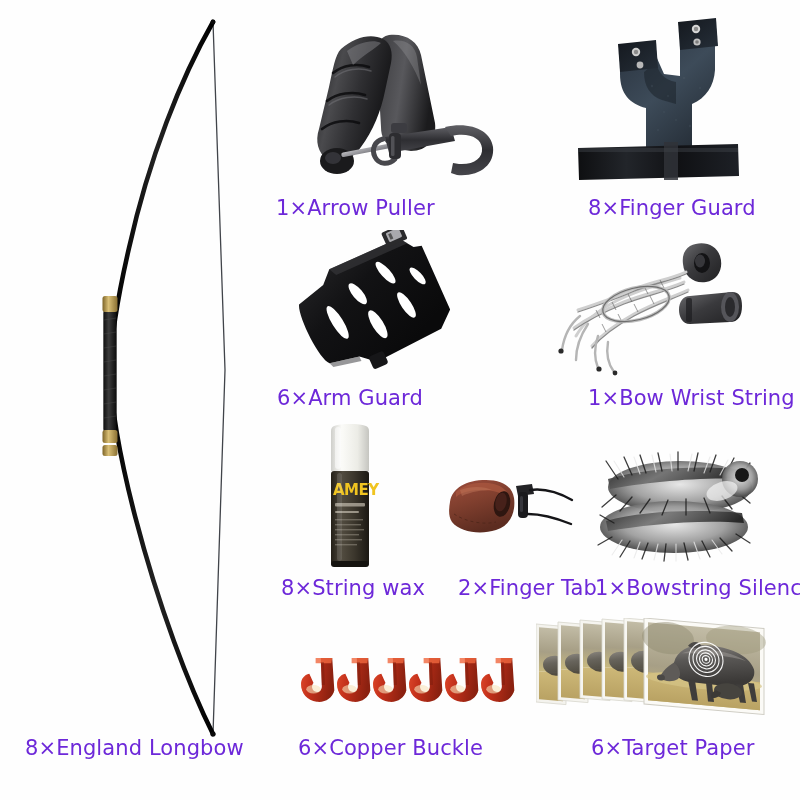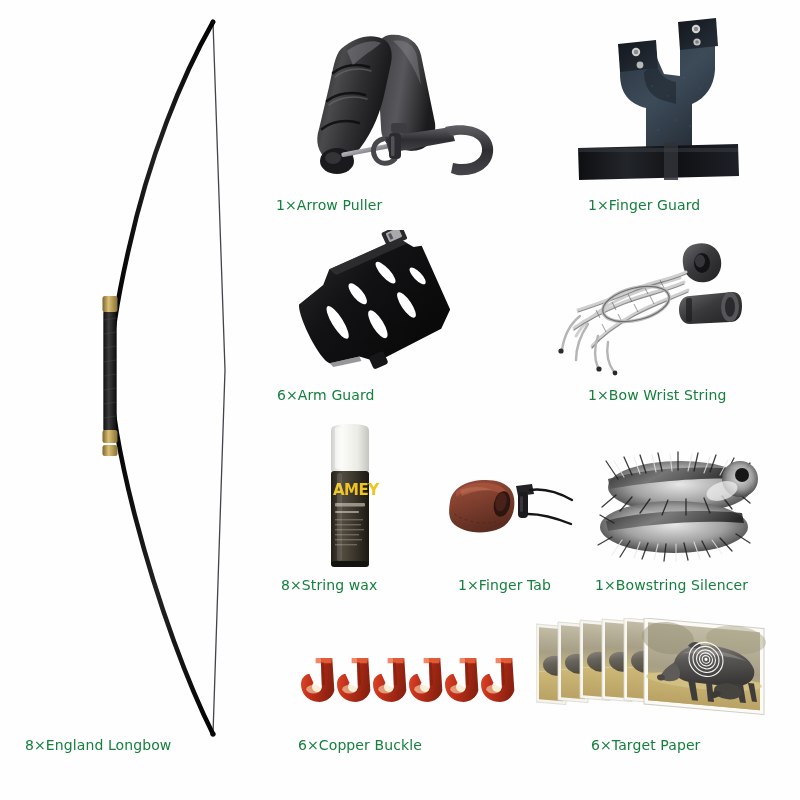--- a/index.html
+++ b/index.html
@@ -16,22 +16,22 @@
     font-family: "DejaVu Sans", "Liberation Sans", sans-serif;
     background: #fefefe;
   }
   .art {
     position: absolute;
     display: block;
   }
   .caption {
     position: absolute;
     font-family: "DejaVu Sans", "Liberation Sans", sans-serif;
-    font-size: 14px;
-    color: #15803d;
+    font-size: 21px;
+    color: #6d28d9;
     white-space: nowrap;
     letter-spacing: 0.1px;
     line-height: 1;
   }
 
   
   #longbow-art      { left: 85px;  top: 8px;   width: 180px; height: 740px; }
   #cap-longbow      { left: 25px;  top: 738px; }
 
   #arrow-puller-art { left: 285px; top: 15px;  width: 225px; height: 180px; }
@@ -263,21 +263,21 @@
     <circle cx="98" cy="118" r="1"></circle>
       <circle cx="130" cy="114" r="1.2"></circle>
     <circle cx="104" cy="100" r="0.9"></circle>
       <circle cx="140" cy="76" r="1"></circle>
   </g>
 
   <path d="M 18 136 L 178 132 L 179 164 L 19 168 Z" fill="url(#fgStrap)"></path>
   <rect x="104" y="130" width="14" height="38" fill="#303338" opacity="0.85"></rect>
   <rect x="18" y="136" width="160" height="4" fill="#3b3f46" opacity="0.5"></rect>
 </svg>
-<div id="cap-finger-guard" class="caption">1×Finger Guard</div>
+<div id="cap-finger-guard" class="caption">8×Finger Guard</div>
 
 <svg id="arm-guard-art" class="art" viewBox="0 0 200 155" aria-hidden="true">
   <defs>
     <linearGradient id="agBody" x1="0" y1="0" x2="0.6" y2="1">
       <stop offset="0%" stop-color="#232325"></stop>
       <stop offset="40%" stop-color="#121214"></stop>
       <stop offset="100%" stop-color="#0a0a0b"></stop>
     </linearGradient>
   </defs>
   <g transform="rotate(-24 100 78)">
@@ -453,21 +453,21 @@
 
   <path d="M 76 18 L 92 16 L 94 26 L 78 28 Z" fill="#232326"></path>
   <rect x="78" y="24" width="10" height="26" rx="4" fill="#1b1b1e"></rect>
   <rect x="80" y="28" width="3" height="16" rx="1.5" fill="#4a4a50" opacity="0.6"></rect>
 
   <g fill="none" stroke="#151518" stroke-width="2.4" stroke-linecap="round">
     <path d="M 90 22 C 104 20, 118 24, 132 32"></path>
     <path d="M 88 46 C 102 46, 116 50, 131 56"></path>
   </g>
 </svg>
-<div id="cap-finger-tab" class="caption">1×Finger Tab</div>
+<div id="cap-finger-tab" class="caption">2×Finger Tab</div>
 
 <svg id="silencer-art" class="art" viewBox="0 0 180 130" aria-hidden="true">
   <defs>
     <radialGradient id="furGrad" cx="0.5" cy="0.45" r="0.62">
       <stop offset="0%" stop-color="#e6e6e6"></stop>
       <stop offset="55%" stop-color="#9d9d9d"></stop>
       <stop offset="100%" stop-color="#2b2b2b"></stop>
     </radialGradient>
     <linearGradient id="furBar" x1="0" y1="0" x2="1" y2="0.3">
       <stop offset="0%" stop-color="#2a2a2a"></stop>

